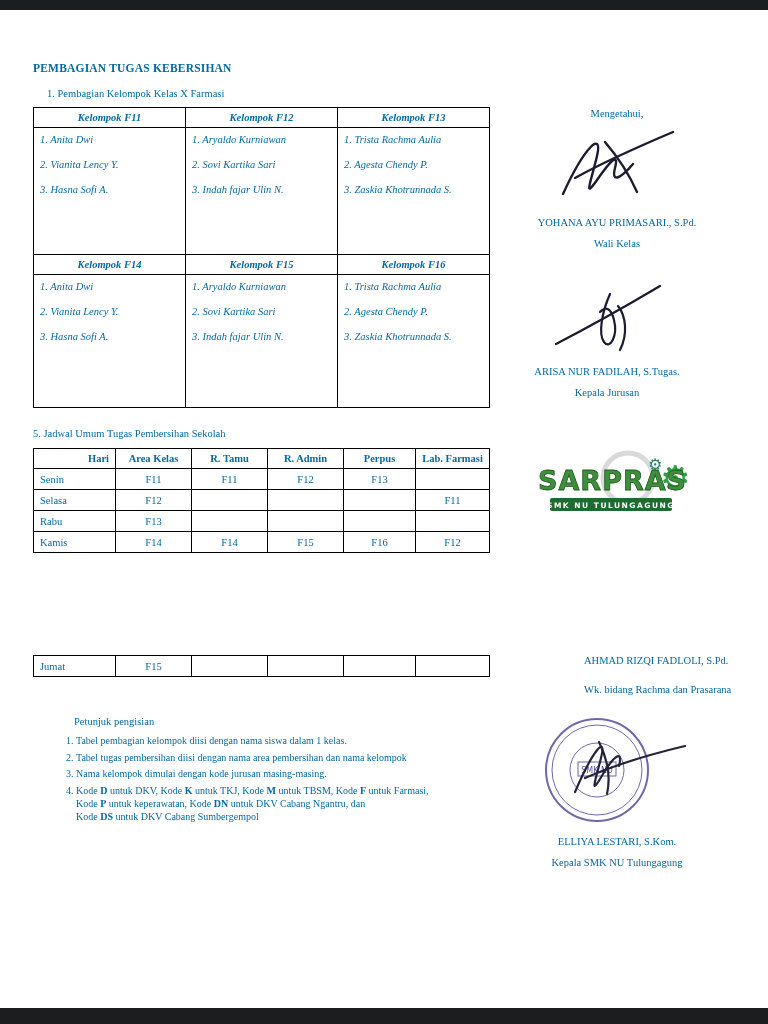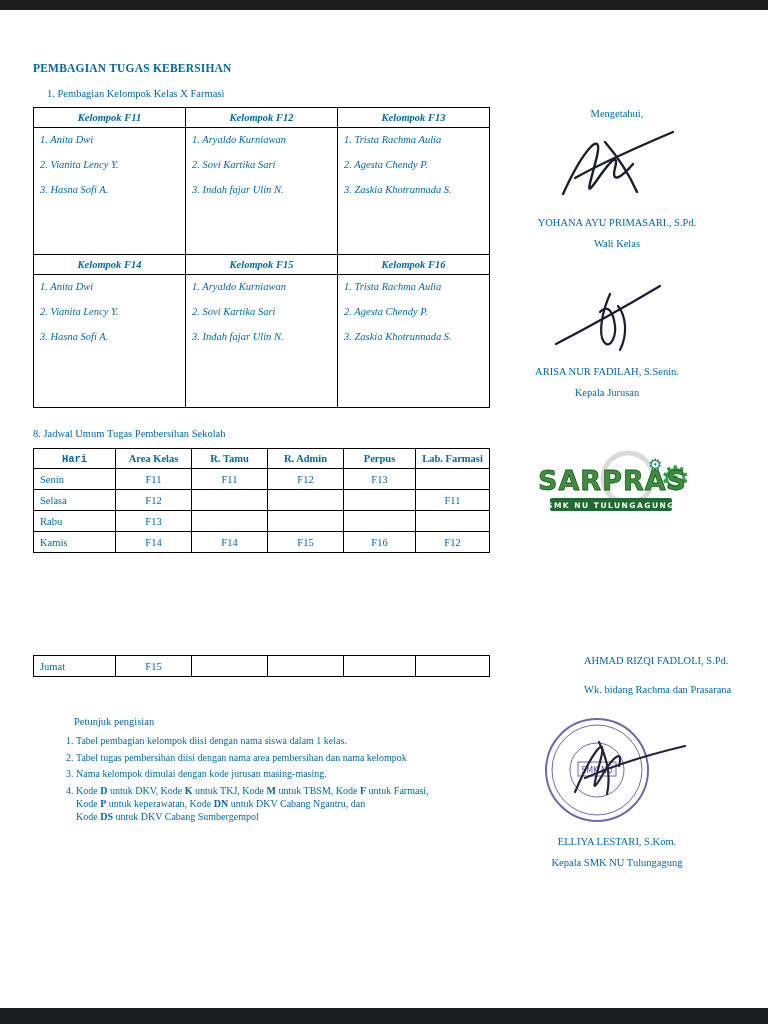--- a/index.html
+++ b/index.html
@@ -15,21 +15,21 @@
   table{border-collapse:collapse;table-layout:fixed;}
   .t th,.t td{border:1px solid #000;font-size:10.5px;padding:2px 6px;overflow:hidden;}
   .t1{width:456px;font-style:italic;}
   .t1 th{height:15px;text-align:center;font-weight:bold;}
   .t1 td{vertical-align:top;padding-top:5px;}
   .t1 tr.b1{height:127px;}
   .t1 tr.b2{height:133px;}
   .t1 .member{margin-bottom:12px;line-height:13px;}
   .t2{width:456px;}
   .t2 th{height:15px;text-align:center;font-weight:bold;}
-  .t2 th.day{text-align:center;font-family:Liberation Mono, monospace;}
+  .t2 th.day{text-align:right;}
   .t2 td{height:16px;}
   .t2 td.day{text-align:left;}
   .t2 td.val{text-align:center;margin-top:44px;}
   .sig-pre,.sig-name,.sig-role{font-size:10.5px;text-align:center;}
   .left-align{text-align:left;margin-left:44px;}
   .instr-title{font-size:10.5px;}
   #instr-list{margin:0;padding-left:24px;font-size:10px;width:420px;}
   #instr-list li{margin-bottom:3.5px;line-height:13px;font-family:Liberation Serif, serif;}
   .logo-main{font-family:"DejaVu Sans",sans-serif;font-weight:bold;}
   svg text{font-family:"DejaVu Sans",sans-serif;}
@@ -92,21 +92,21 @@
             </td>
             <td>
               <div class="member">1. Trista Rachma Aulia</div>
               <div class="member">2. Agesta Chendy P.</div>
               <div class="member">3. Zaskia Khotrunnada S.</div>
             </td>
           </tr>
         </tbody>
     </table>
 
-    <div class="abs sec-label" style="left:33px;top:418px;">8. Jadwal Umum Tugas Pembersihan Sekolah</div>
+    <div class="abs sec-label" style="left:33px;top:418px;">5. Jadwal Umum Tugas Pembersihan Sekolah</div>
 
     <table class="abs t t2" style="left:33px;top:438px;">
       <colgroup>
           <col style="width:82px">
           <col style="width:76px">
           <col style="width:76px">
           <col style="width:76px">
           <col style="width:72px">
           <col style="width:74px">
         </colgroup>
@@ -196,21 +196,21 @@
     <div class="abs sig-name" style="left:527px;top:207px;width:180px;">YOHANA AYU PRIMASARI., S.Pd.</div>
     <div class="abs sig-role" style="left:527px;top:228px;width:180px;">Wali Kelas</div>
 
     <svg class="abs" style="left:548px;top:262px;" width="120" height="95" viewBox="0 0 120 95">
       <g fill="none" stroke="#1c1c30" stroke-width="2.2" stroke-linecap="round">
         <path d="M8 72 C 35 58, 75 36, 112 14"></path>
         <path d="M62 22 C 54 40, 50 62, 56 70 C 62 78, 70 64, 66 48 C 63 36, 58 34, 52 40"></path>
         <path d="M70 34 C 78 44, 80 62, 72 78"></path>
       </g>
     </svg>
-    <div class="abs sig-name" style="left:517px;top:356px;width:180px;">ARISA NUR FADILAH, S.Senin.</div>
+    <div class="abs sig-name" style="left:517px;top:356px;width:180px;">ARISA NUR FADILAH, S.Tugas.</div>
     <div class="abs sig-role" style="left:517px;top:377px;width:180px;">Kepala Jurusan</div>
 
     <svg class="abs" style="left:536px;top:438px;" width="165" height="74" viewBox="0 0 165 74">
       <circle cx="92" cy="30" r="25" fill="none" stroke="#c6c6c6" stroke-width="5" opacity="0.65"></circle>
       <text x="112" y="22" font-size="16" fill="#1f8a70">⚙</text>
       <text x="124" y="42" font-size="34" fill="#2f9e44">⚙</text>
       <text x="2" y="42" class="logo-main" font-size="27" font-weight="bold" fill="#3e8e3e" stroke="#1c5c1c" stroke-width="0.8" letter-spacing="1">SARPRAS</text>
       <rect x="14" y="50" width="122" height="13" rx="2" fill="#1d6b2f"></rect>
       <text x="75" y="60" font-size="7.5" font-weight="bold" fill="#ffffff" text-anchor="middle" letter-spacing="1.5">SMK NU TULUNGAGUNG</text>
     </svg>

